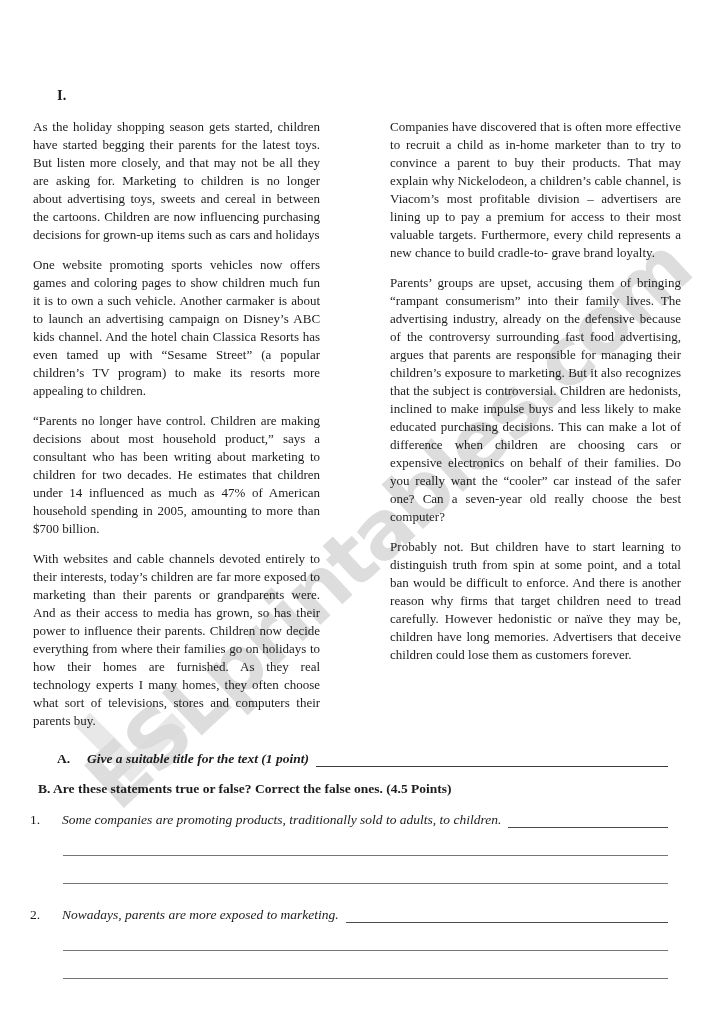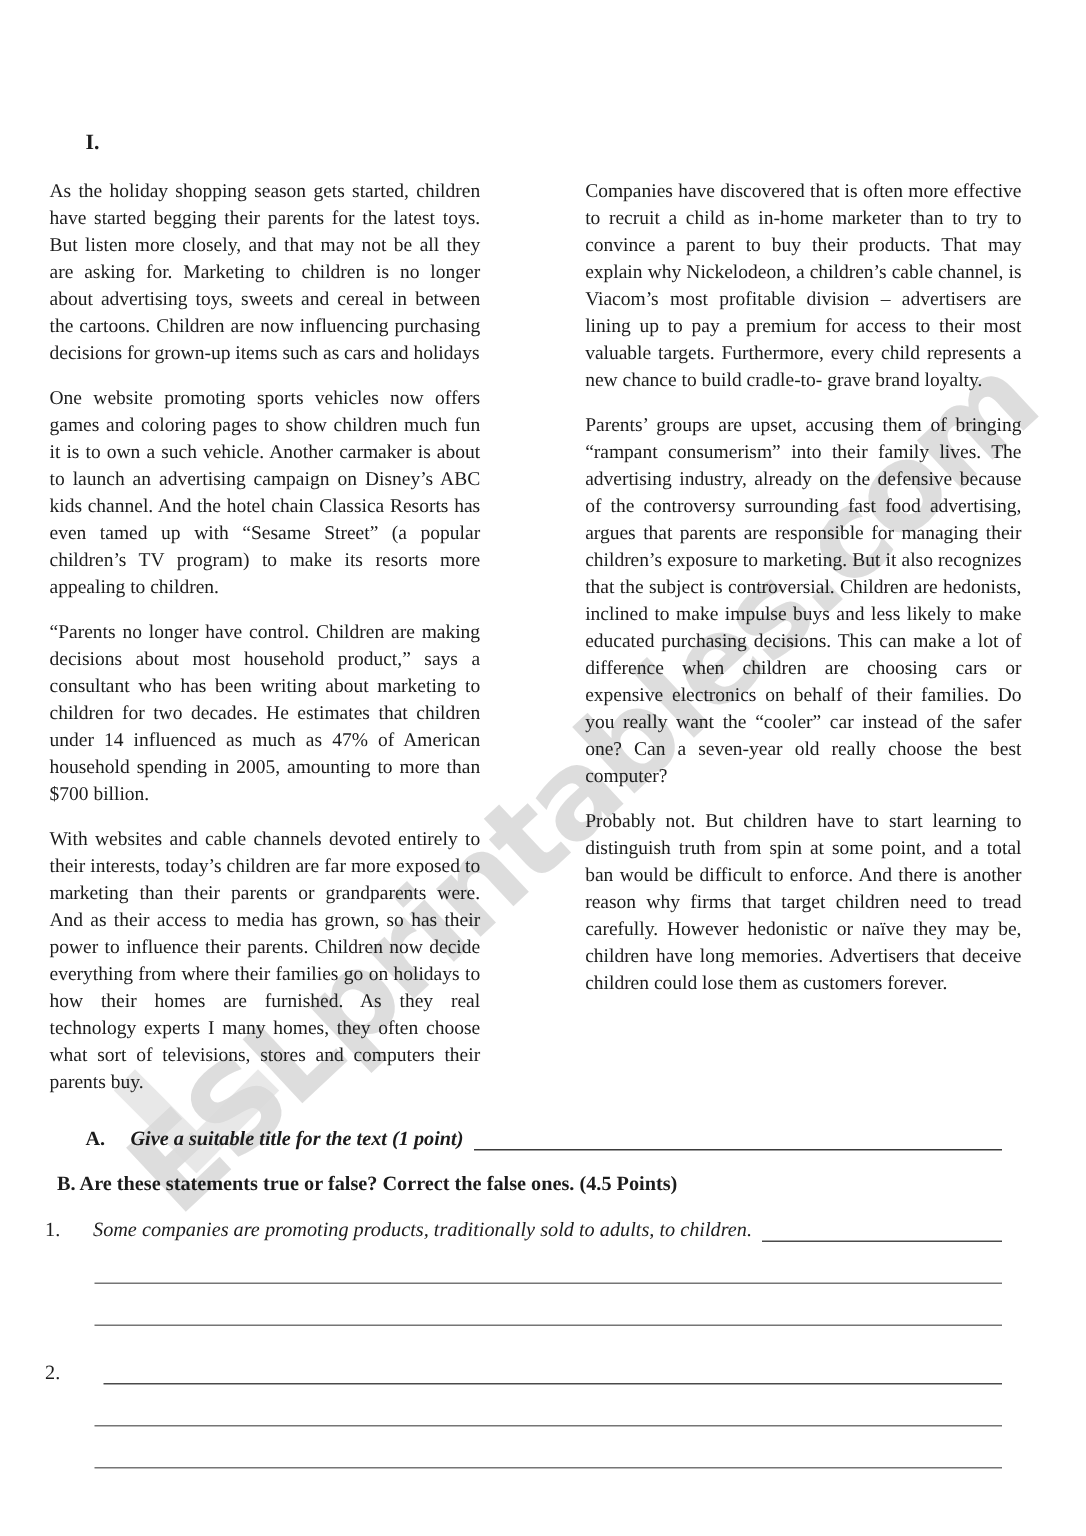--- a/index.html
+++ b/index.html
@@ -120,19 +120,20 @@
     <div class="q-row q-item">
       <span class="q-label">1.</span>
       <span class="q-text">Some companies are promoting products, traditionally sold to adults, to children.</span>
       <span class="fill-line gray"></span>
     </div>
     <div class="answer-line"></div>
     <div class="answer-line"></div>
 
     <div class="q-row q-item q-item-2">
       <span class="q-label">2.</span>
+      <span class="q-text">Nowadays, parents are more exposed to marketing.</span>
       <span class="fill-line gray"></span>
     </div>
     <div class="answer-line"></div>
     <div class="answer-line"></div>
 
   </div>
 </div>
 
 </body></html>

